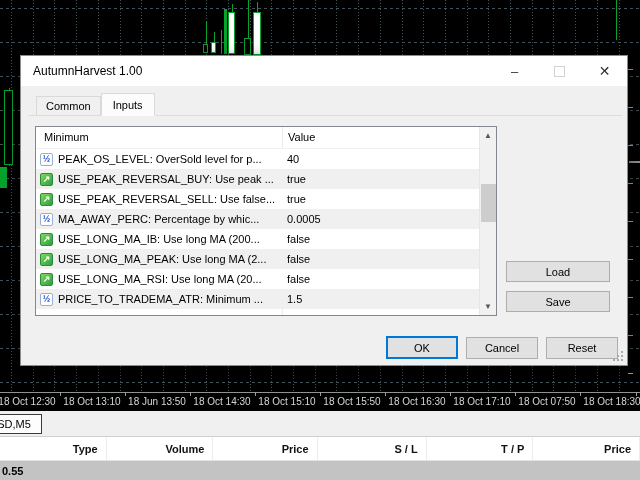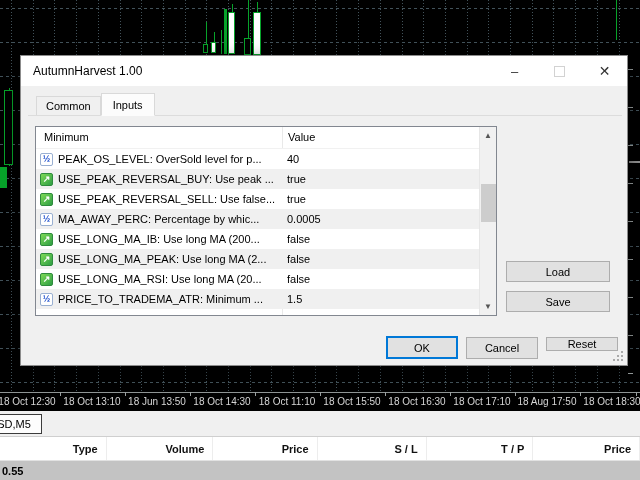--- a/index.html
+++ b/index.html
@@ -55,21 +55,21 @@
           font-size:8px;color:#555;}
   .sarrow.down{bottom:0;}
   .sthumb{position:absolute;left:1px;top:57px;width:15px;height:38px;background:#cdcdcd;}
 
   .btn{position:absolute;font-size:11px;color:#000;background:#e1e1e1;border:1px solid #adadad;
        display:flex;align-items:center;justify-content:center;box-sizing:border-box;cursor:default;}
   .btn.load{left:485px;top:205px;width:104px;height:21px;}
   .btn.save{left:485px;top:235px;width:104px;height:21px;}
   .btn.ok{left:365px;top:280px;width:72px;height:23px;border:2px solid #0078d7;}
   .btn.cancel{left:445px;top:281px;width:72px;height:22px;}
-  .btn.reset{left:525px;top:281px;width:72px;height:14px;}
+  .btn.reset{left:525px;top:281px;width:72px;height:22px;}
 
   .grip{position:absolute;right:2px;bottom:2px;width:12px;height:12px;}
   .grip::before{content:"";position:absolute;left:8px;top:0;width:2px;height:2px;background:#a9a9a9;
         box-shadow:0 4px 0 #a9a9a9,0 8px 0 #a9a9a9,-4px 4px 0 #a9a9a9,-4px 8px 0 #a9a9a9,-8px 8px 0 #a9a9a9;}
 
   
   .bstrip{position:absolute;left:0;top:411px;width:640px;height:26px;background:#f0f0f0;
           border-bottom:1px solid #cfcfcf;box-sizing:border-box;}
   .chart-tab{position:absolute;left:-14px;top:3px;width:56px;height:20px;background:#fdfdfd;
              border:1px solid #3c3c3c;box-sizing:border-box;font-size:11px;color:#000;
@@ -179,25 +179,25 @@
         <div class="atick" style="left: 450px;"></div>
         <div class="atick" style="left: 515px;"></div>
         <div class="atick" style="left: 580px;"></div>
         <div class="atick" style="left: 636px;"></div>
       </div>
     <div id="tlabels">
         <span class="tlabel" style="left: 27px;">18 Oct 12:30</span>
         <span class="tlabel" style="left: 92px;">18 Oct 13:10</span>
         <span class="tlabel" style="left: 157px;">18 Jun 13:50</span>
         <span class="tlabel" style="left: 222px;">18 Oct 14:30</span>
-        <span class="tlabel" style="left: 287px;">18 Oct 11:10</span>
+        <span class="tlabel" style="left: 287px;">18 Oct 15:10</span>
         <span class="tlabel" style="left: 352px;">18 Oct 15:50</span>
         <span class="tlabel" style="left: 417px;">18 Oct 16:30</span>
         <span class="tlabel" style="left: 482px;">18 Oct 17:10</span>
-        <span class="tlabel" style="left: 547px;">18 Aug 17:50</span>
+        <span class="tlabel" style="left: 547px;">18 Oct 07:50</span>
         <span class="tlabel" style="left: 612px;">18 Oct 18:30</span>
       </div>
   </div>
 
   <div class="dialog">
     <div class="titlebar">
       <span class="title">AutumnHarvest 1.00</span>
       <div class="winbtns">
         <div class="winbtn">
           <span>–</span>

